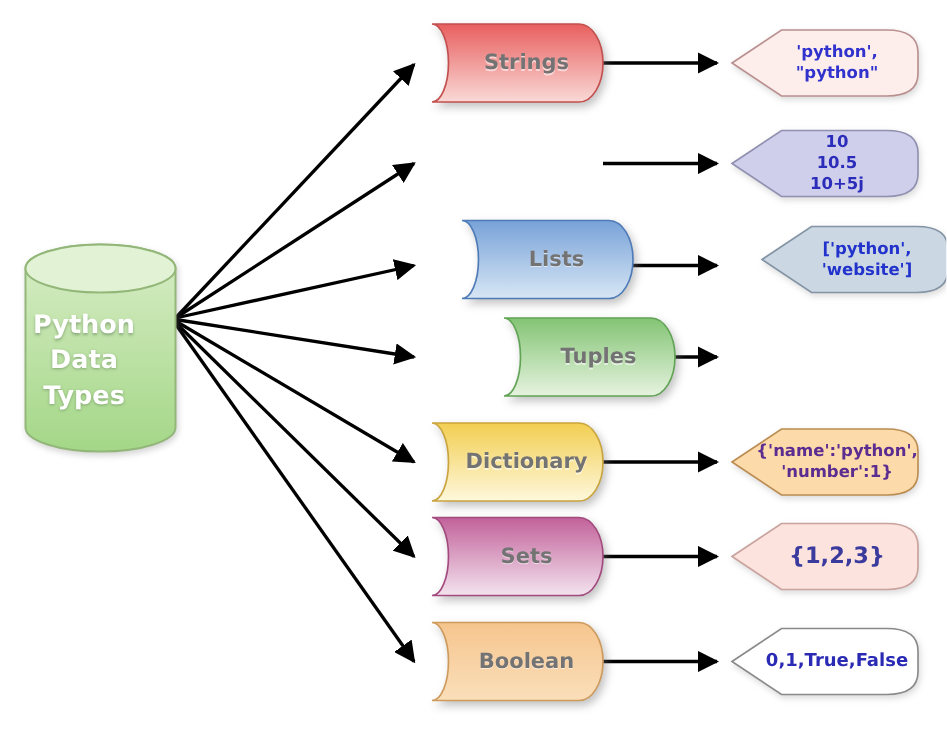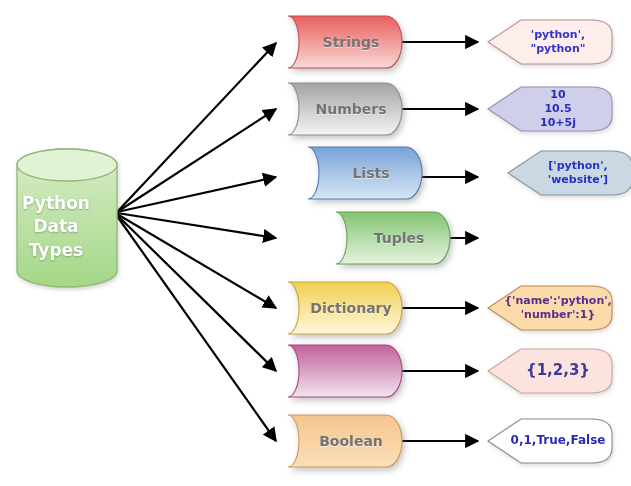--- a/index.html
+++ b/index.html
@@ -4,21 +4,21 @@
 <style>
   html,body{margin:0;padding:0;background:#ffffff;}
   .canvas{
     position:relative;width:631px;height:486px;background:#ffffff;
     font-family:"DejaVu Sans","Liberation Sans",sans-serif;overflow:hidden;
   }
   .arrow-layer{position:absolute;left:0;top:0;width:631px;height:486px;z-index:1;}
   .arrow-layer line{stroke:#000000;stroke-width:2.2;}
 
   
-  .cylinder{position:absolute;left:16px;top:148px;width:80px;height:140px;z-index:2;}
+  .cylinder{position:absolute;left:16px;top:162px;width:80px;height:140px;z-index:2;}
   .cylinder svg{position:absolute;left:0;top:0;filter:drop-shadow(1px 2px 2px rgba(130,130,130,0.35));}
   .cyl-body-1{stop-color:var(--cyl1);} .cyl-body-2{stop-color:var(--cyl2);}
   .cyl-outline{stroke:var(--cylbd);stroke-width:1.3;}
   .cyl-rim{fill:var(--cylrim);stroke:var(--cylbd);stroke-width:1.3;}
   .cyl-label{
     position:absolute;left:0;top:44px;width:100%;text-align:center;
     color:var(--cyltext);font-size:17px;font-weight:bold;line-height:1.38;
     white-space:pre-line;text-shadow:0 1px 2px rgba(90,120,80,0.55);
   }
 
@@ -107,32 +107,20 @@
     </div>
     <div class="example">
       <svg width="126" height="48" viewBox="0 0 126 48">
         <path class="ex-path" d="M 1 24 L 34 2 L 104 2 Q 125 2 125 17 L 125 31 Q 125 46 104 46 L 34 46 Z"></path>
       </svg>
       <span class="ex-text">'python', "python"</span>
     </div>
   </div>
 
   <div class="row row-1" style="top: 82px; --c1: #a3a3a3; --c2: #f5f5f5; --bd: #8f8f8f; --ef: #cfcfeb; --eb: #9090b0; --et: #2c2cbb;">
-    <div class="typebox">
-      <svg width="118" height="54" viewBox="0 0 118 54">
-        <defs>
-            <linearGradient id="bg1" x1="0" y1="0" x2="0" y2="1">
-              <stop offset="0" class="stop1"></stop>
-              <stop offset="1" class="stop2"></stop>
-            </linearGradient>
-          </defs>
-        <path class="box-path" d="M 3 1 L 101 1 A 16 26 0 0 1 101 53 L 3 53 A 11 26 0 0 0 3 1 Z" fill="url(#bg1)"></path>
-      </svg>
-      <span class="type-label">Numbers</span>
-    </div>
     <div class="example">
       <svg width="126" height="48" viewBox="0 0 126 48">
         <path class="ex-path" d="M 1 24 L 34 2 L 104 2 Q 125 2 125 17 L 125 31 Q 125 46 104 46 L 34 46 Z"></path>
       </svg>
       <span class="ex-text">10
 10.5
 10+5j</span>
     </div>
   </div>
 
@@ -198,20 +186,21 @@
     <div class="typebox">
       <svg width="118" height="54" viewBox="0 0 118 54">
         <defs>
             <linearGradient id="bg5" x1="0" y1="0" x2="0" y2="1">
               <stop offset="0" class="stop1"></stop>
               <stop offset="1" class="stop2"></stop>
             </linearGradient>
           </defs>
         <path class="box-path" d="M 3 1 L 101 1 A 16 26 0 0 1 101 53 L 3 53 A 11 26 0 0 0 3 1 Z" fill="url(#bg5)"></path>
       </svg>
+      <span class="type-label">Sets</span>
     </div>
     <div class="example">
       <svg width="126" height="48" viewBox="0 0 126 48">
         <path class="ex-path" d="M 1 24 L 34 2 L 104 2 Q 125 2 125 17 L 125 31 Q 125 46 104 46 L 34 46 Z"></path>
       </svg>
       <span class="ex-text">{1,2,3}</span>
     </div>
   </div>
 
   <div class="row row-6" style="top: 414px; padding-left: 21px; --c1: #f6c58e; --c2: #fadfba; --bd: #cf9b5d; --ef: #ffffff; --eb: #8a8a8a; --et: #2a2ab5;">

